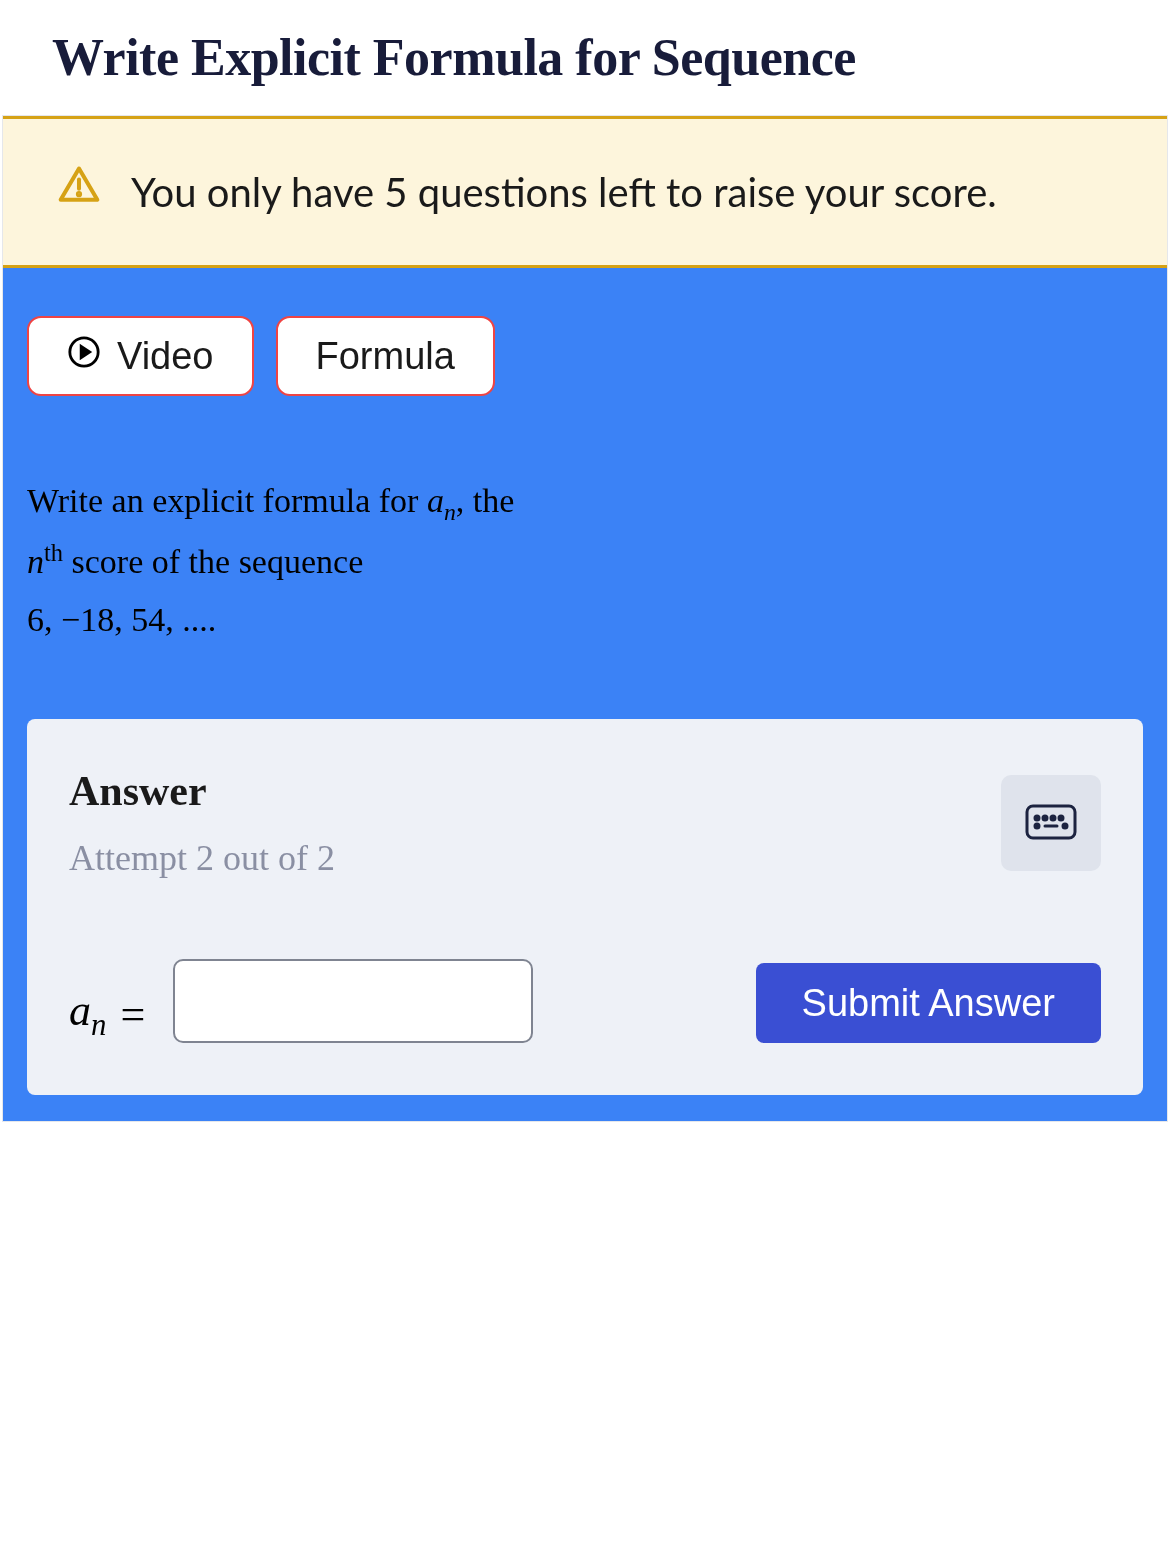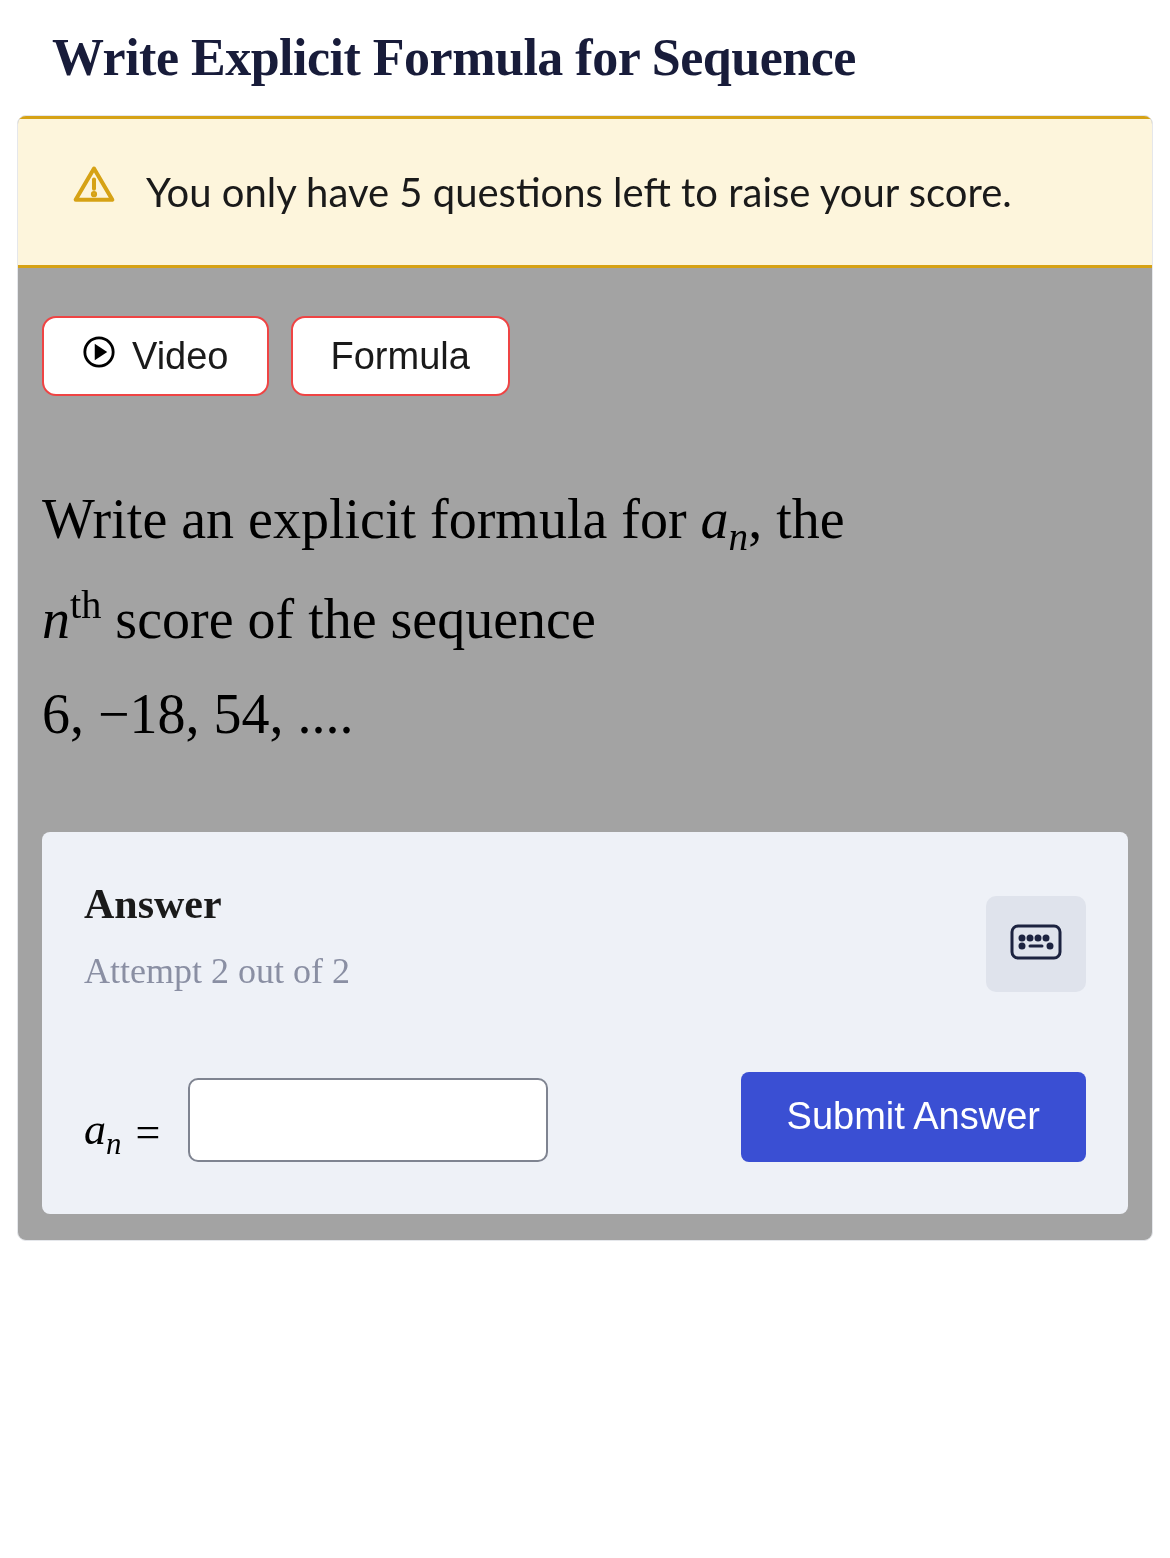--- a/index.html
+++ b/index.html
@@ -11,24 +11,24 @@
     font-size: 52px;
     font-weight: 700;
     color: #181c3a;
     padding: 28px 32px 28px 32px;
     letter-spacing: -0.5px;
     margin-left: 20px;
   }
 
   .card {
     border: 1px solid #e5e7eb;
-    border-radius: 9px;
-    margin: 0 17px;
+    border-radius: 0;
+    margin: 0 2px;
     overflow: hidden;
-    background: #a3a3a3;
+    background: #3b82f6;
   }
 
   .alert {
     display: flex;
     align-items: flex-start;
     gap: 30px;
     padding: 42px 40px 42px 54px;
     background: #fdf5dc;
     border-bottom: 3px solid #d6a215;
     border-top: 3px solid #d6a215;
@@ -64,21 +64,21 @@
     border-radius: 14px;
     background: #ffffff;
     font-size: 38px;
     color: #1a1a1a;
     cursor: pointer;
   }
 
   .prompt {
     padding: 52px 24px 10px 24px;
     font-family: "Georgia", "Times New Roman", serif;
-    font-size: 56px;
+    font-size: 34px;
     line-height: 1.7;
     color: #000000;
   }
   .math-i { font-style: italic; font-family: "Georgia","Times New Roman",serif; }
   .sub { font-size: 0.7em; vertical-align: sub; font-style: italic; }
   .sup { font-size: 0.72em; vertical-align: super; }
 
   .answer-box {
     margin: 60px 24px 26px 24px;
     background: #eef1f7;
@@ -90,21 +90,21 @@
     font-size: 42px;
     font-weight: 700;
     color: #1a1a1a;
   }
   .answer-box .attempt {
     margin-top: 22px;
     font-family: "Georgia","Times New Roman",serif;
     font-size: 36px;
     color: #8a8fa3;
   }
-  .answer-header { display:flex; align-items:flex-end; }
+  .answer-header { display:flex; align-items:center; }
   .kbd-btn {
     margin-left: auto;
     width: 100px; height: 96px;
     border-radius: 10px;
     background: #dfe3ec;
     display:flex; align-items:center; justify-content:center;
     cursor:pointer;
   }
 
   .answer-row {
@@ -123,21 +123,21 @@
     width: 360px;
     height: 84px;
     border: 2px solid #7f8491;
     border-radius: 10px;
     background: #ffffff;
     font-size: 34px;
     padding: 0 16px;
   }
   .submit-btn {
     margin-left: auto;
-    height: 90px;
+    height: 80px;
     padding: 0 46px;
     background: #3a4fd3;
     color: #ffffff;
     font-size: 38px;
     border: none;
     border-radius: 8px;
     cursor: pointer;
   }
 </style>
 </head>

